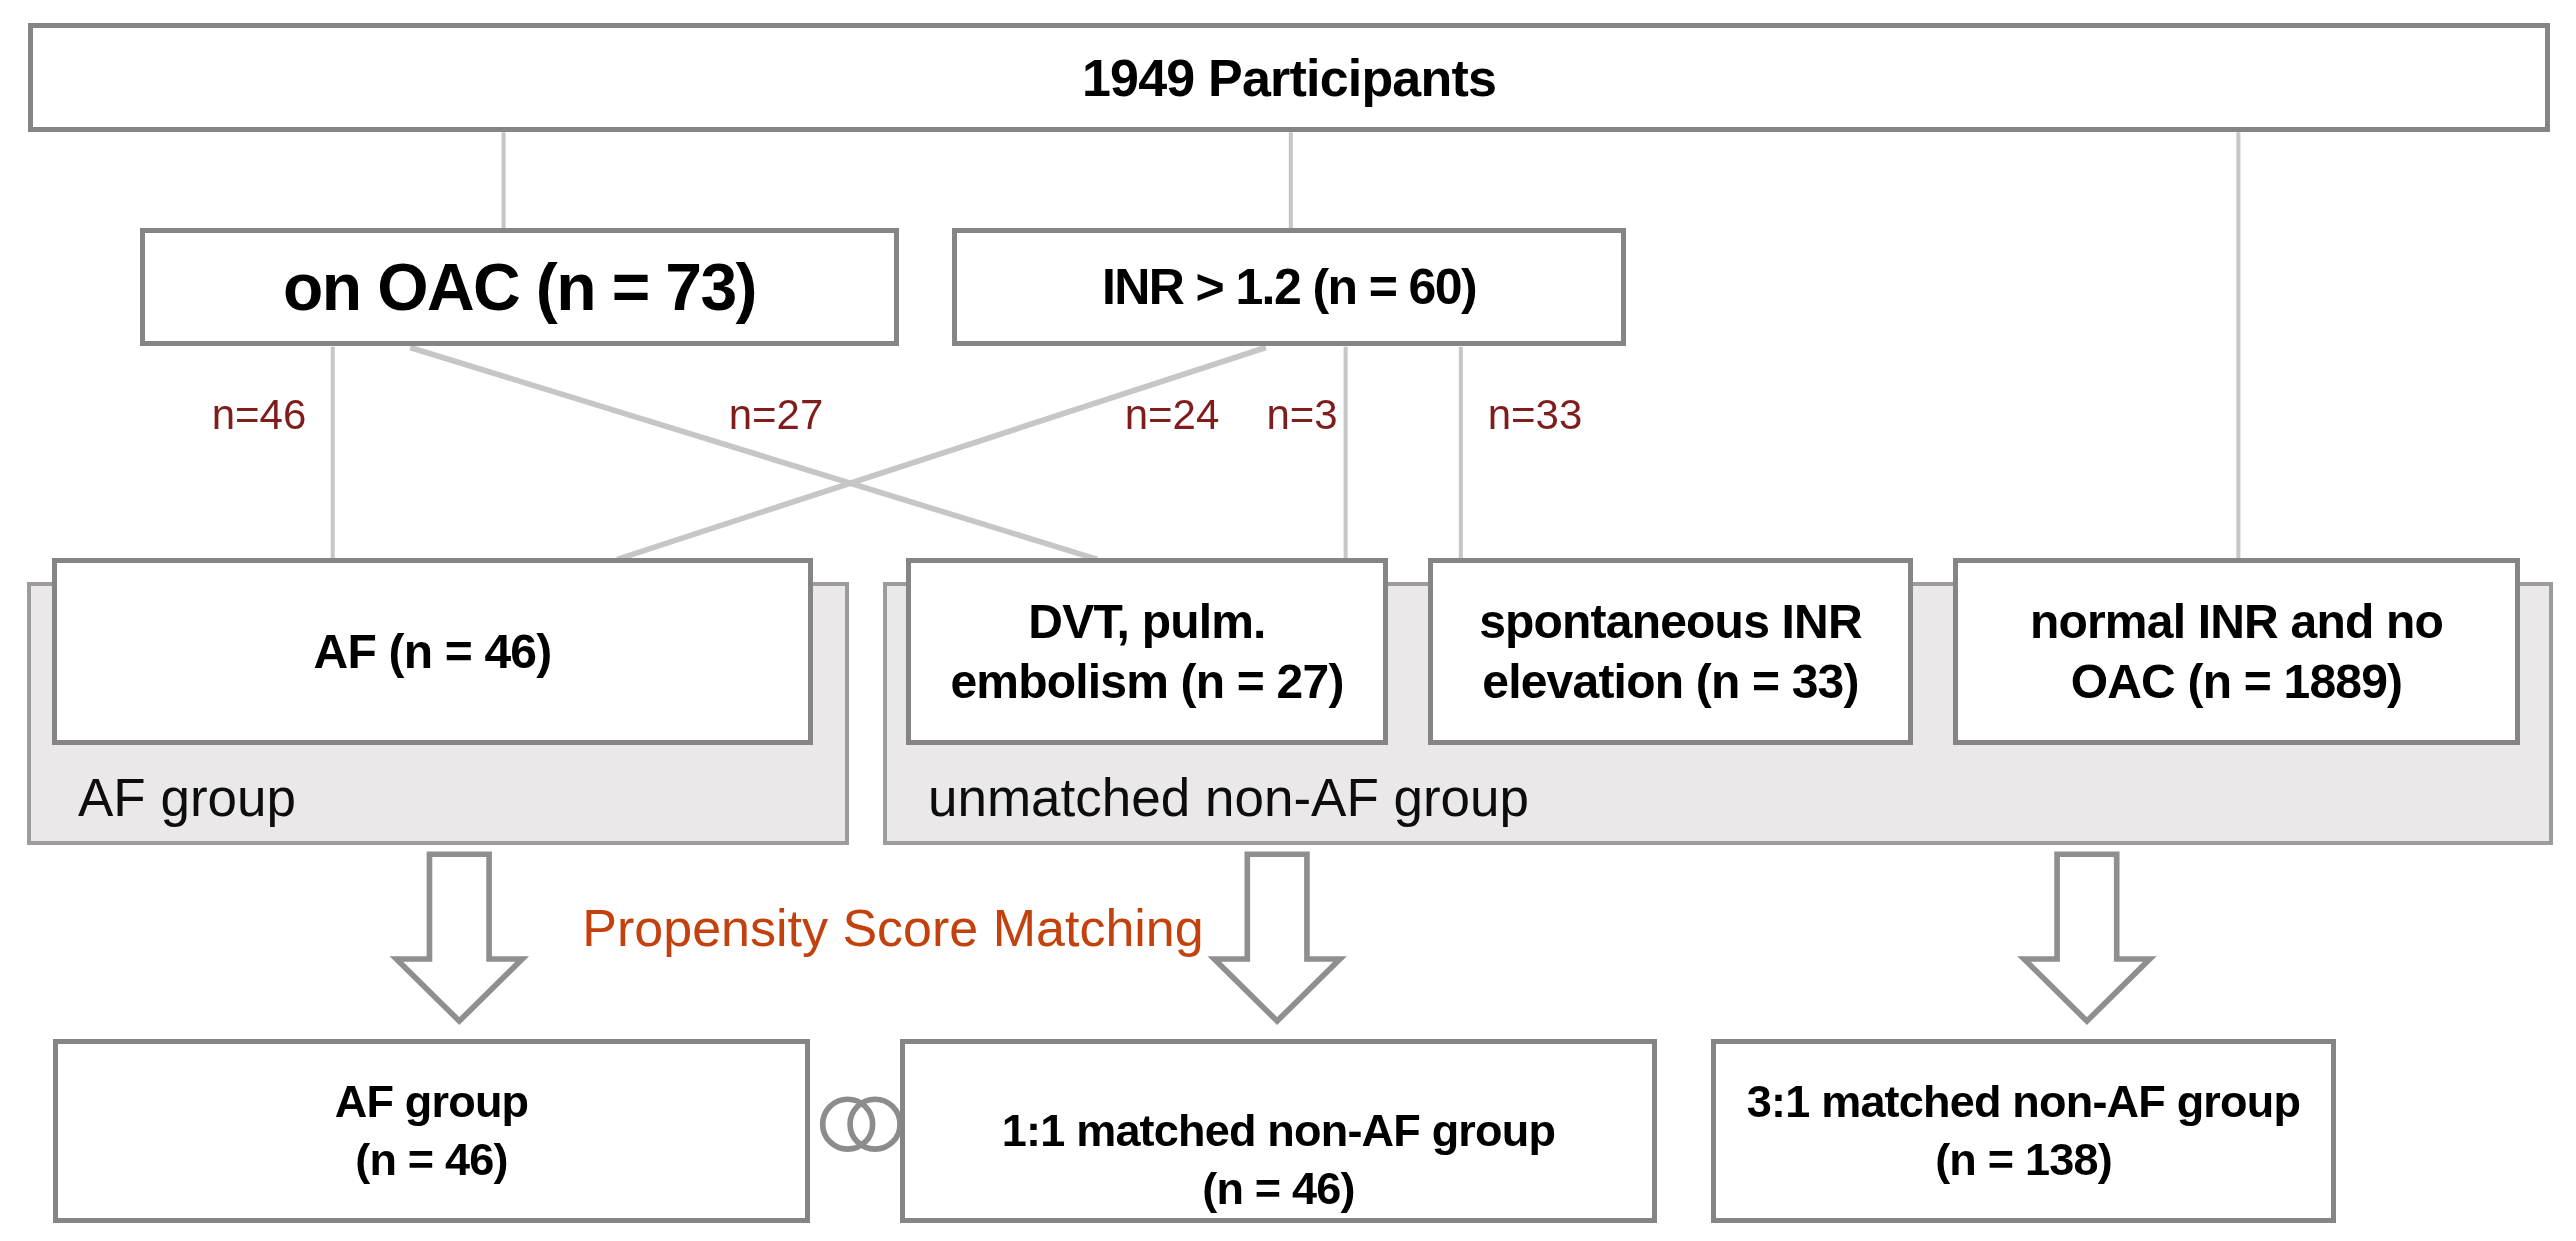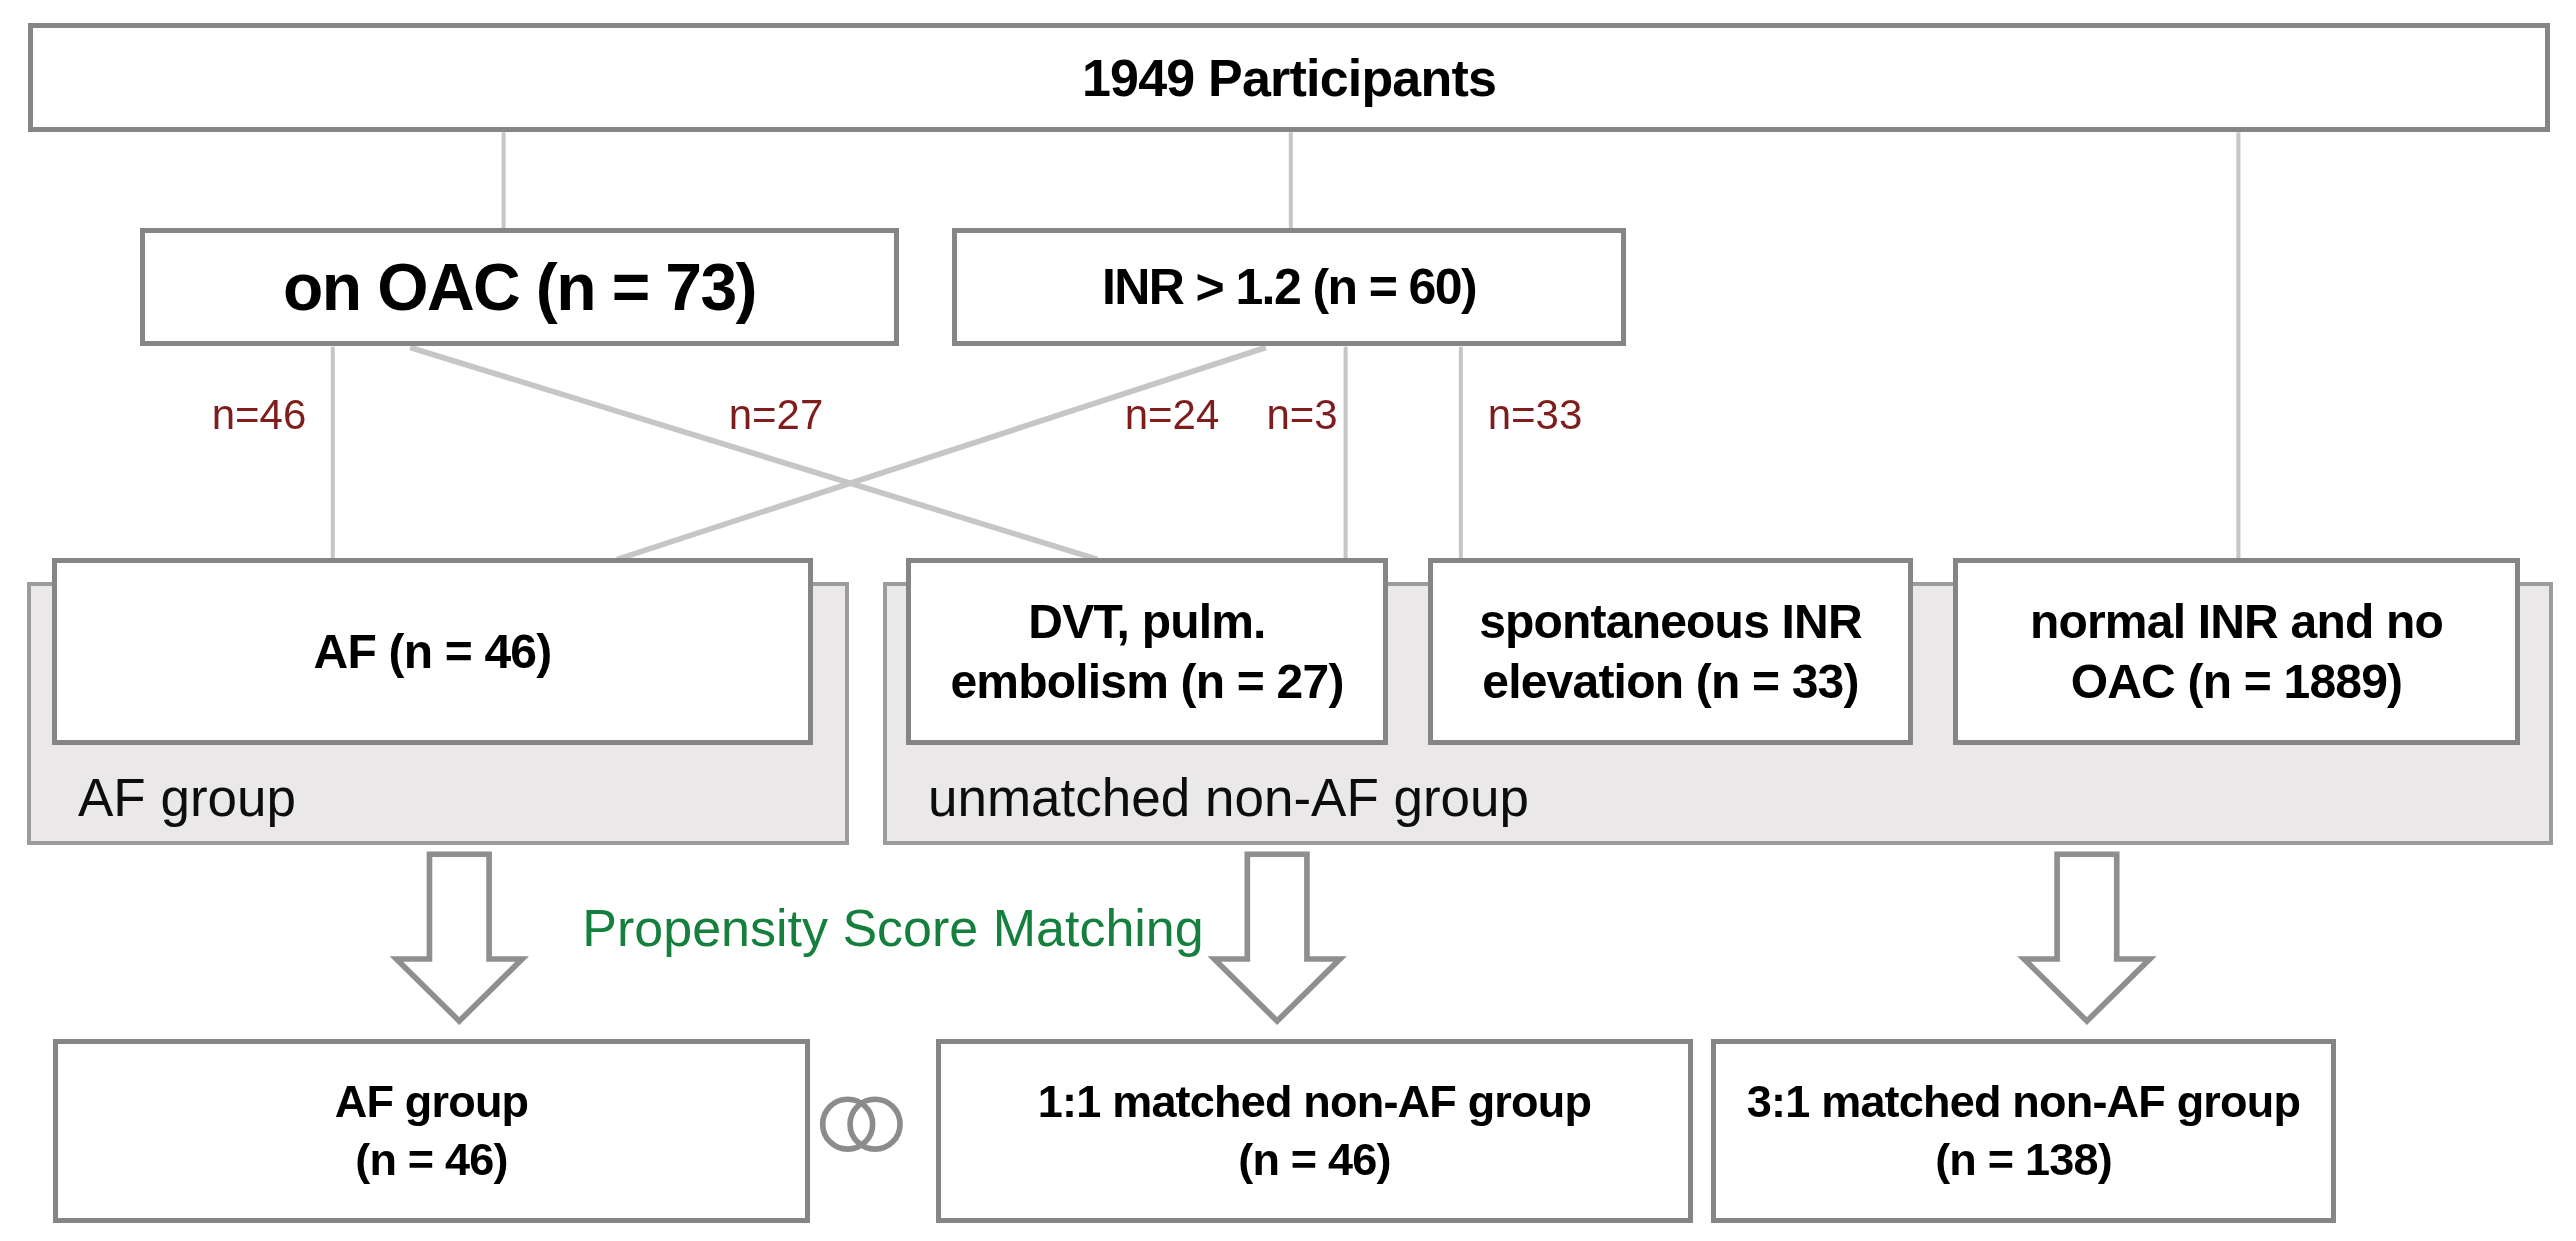--- a/index.html
+++ b/index.html
@@ -19,21 +19,21 @@
   }
   .group-label{
     position:absolute;z-index:4;font-size:53px;font-weight:400;color:#0d0d0d;white-space:nowrap;
   }
   .edge-label{
     position:absolute;z-index:4;transform:translateX(-50%);
     font-size:42px;font-weight:400;color:#7f1d1d;white-space:nowrap;
   }
   .note{
     position:absolute;z-index:4;transform:translateX(-50%);text-align:center;
-    font-size:52px;font-weight:400;color:#15803d;line-height:71px;white-space:nowrap;
+    font-size:52px;font-weight:400;color:#c2410c;line-height:71px;white-space:nowrap;
   }
   
   #top-box{left:28px;top:23.4px;width:2522px;height:109px;font-size:52px;}
   
   #oac-box{left:140px;top:228px;width:759px;height:118px;font-size:66px;letter-spacing:-1.6px;}
   #inr-box{left:952px;top:228px;width:674px;height:118px;font-size:50px;letter-spacing:-1.6px;}
   
   .member{font-size:48px;line-height:60px;}
   #af-box{left:52px;top:558px;width:761px;height:187px;}
   #dvt-box{left:906px;top:558px;width:482px;height:187px;}
@@ -48,21 +48,21 @@
   #el-n46{left:259px;top:391px;}
   #el-n27{left:776px;top:391px;}
   #el-n24{left:1172px;top:391px;}
   #el-n3{left:1302px;top:391px;}
   #el-n33{left:1535px;top:391px;}
   
   #psm-note{left:893px;top:893px;}
   
   .result{font-size:45px;line-height:58px;}
   #b1{left:53px;top:1039px;width:757px;height:184px;}
-  #b2{left:936px;top:1039px;width:757px;height:184px;}
+  #b2{left:900px;top:1039px;width:757px;height:184px;justify-content:flex-end;}
   #b3{left:1711px;top:1039px;width:625px;height:184px;}
 </style>
 </head>
 <body>
 
 <div class="canvas">
 
   <svg class="overlay" viewBox="0 0 3197 1541" xmlns="http://www.w3.org/2000/svg">
     <g stroke="#c6c6c6" stroke-width="5" fill="none">
       <line x1="625" y1="164" x2="625" y2="285"></line>

